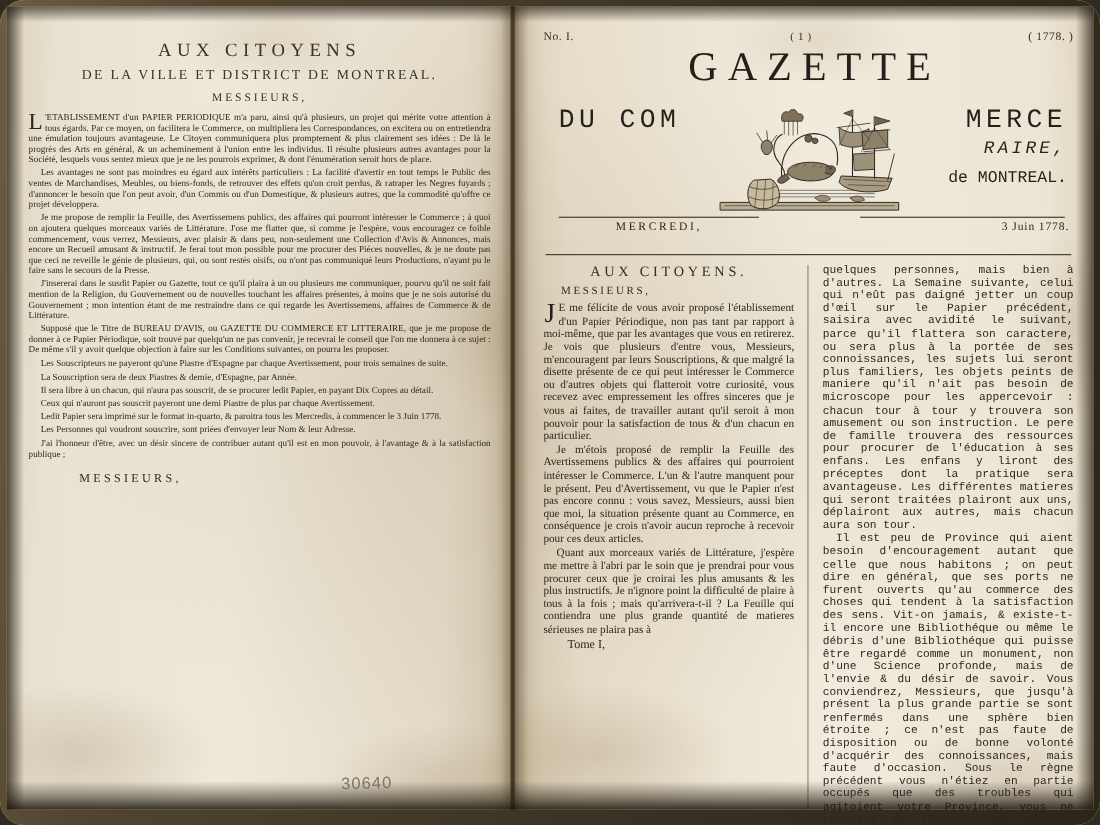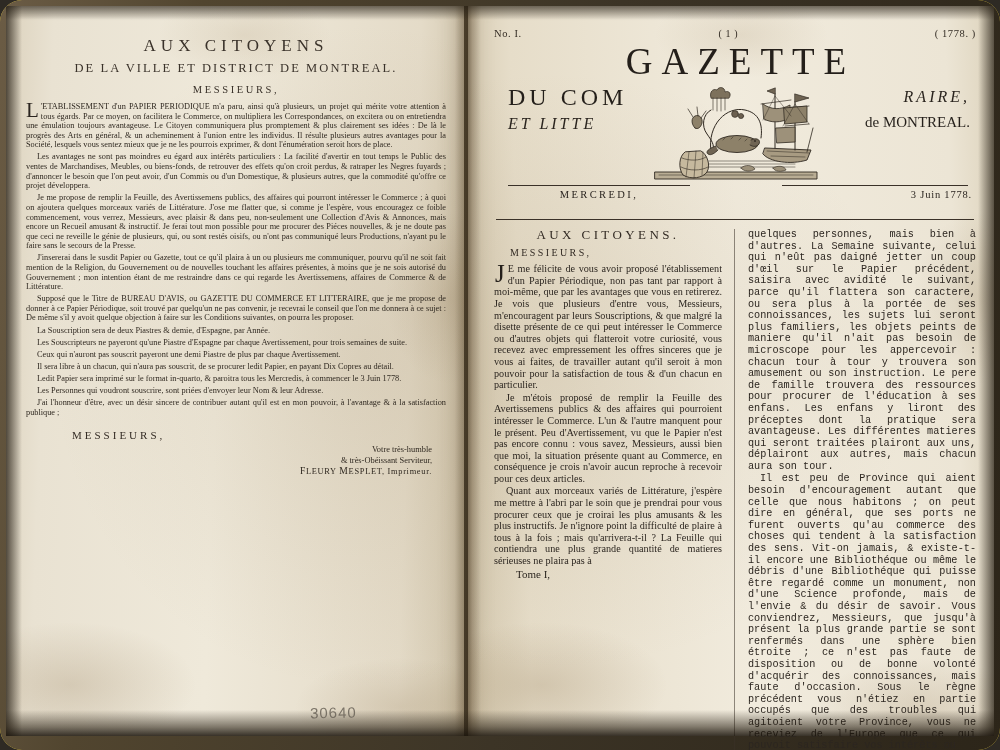--- a/index.html
+++ b/index.html
@@ -177,21 +177,22 @@
     font-size: 37px;
     letter-spacing: 9px;
     line-height: 40px;
     color: #241f1a;
     text-indent: 9px;
   }
 
   .mast-row {
     position: relative;
     height: 104px;
-    margin-top: 2px;
+    margin-top: 14px;
+    font-family: Liberation Mono, monospace;
   }
   .mast-row .lft, .mast-row .rgt {
     position: absolute;
     top: 0;
     width: 196px;
   }
   .mast-row .lft { left: 0;  text-align: left;  padding-left: 18px; }
   .mast-row .rgt { right: 0; text-align: right; padding-right: 12px; }
 
   .t2 { font-size: 24px; letter-spacing: 4px; line-height: 27px; color: #241f1a; }
@@ -337,36 +338,31 @@
             <span class="dropcap-l">L</span><span>'ETABLISSEMENT d'un PAPIER PERIODIQUE m'a paru, ainsi qu'à plusieurs, un projet qui mérite votre attention à tous égards. Par ce moyen, on facilitera le Commerce, on multipliera les Correspondances, on excitera ou on entretiendra une émulation toujours avantageuse. Le Citoyen communiquera plus promptement &amp; plus clairement ses idées : De là le progrès des Arts en général, &amp; un acheminement à l'union entre les individus. Il résulte plusieurs autres avantages pour la Société, lesquels vous sentez mieux que je ne les pourrois exprimer, &amp; dont l'énumération seroit hors de place.</span>
           </p>
           <p class="ind">Les avantages ne sont pas moindres eu égard aux intérêts particuliers : La facilité d'avertir en tout temps le Public des ventes de Marchandises, Meubles, ou biens-fonds, de retrouver des effets qu'on croit perdus, &amp; ratraper les Negres fuyards ; d'annoncer le besoin que l'on peut avoir, d'un Commis ou d'un Domestique, &amp; plusieurs autres, que la commodité qu'offre ce projet développera.</p>
           <p class="ind">Je me propose de remplir la Feuille, des Avertissemens publics, des affaires qui pourront intéresser le Commerce ; à quoi on ajoutera quelques morceaux variés de Littérature. J'ose me flatter que, si comme je l'espère, vous encouragez ce foible commencement, vous verrez, Messieurs, avec plaisir &amp; dans peu, non-seulement une Collection d'Avis &amp; Annonces, mais encore un Recueil amusant &amp; instructif. Je ferai tout mon possible pour me procurer des Piéces nouvelles, &amp; je ne doute pas que ceci ne reveille le génie de plusieurs, qui, ou sont restés oisifs, ou n'ont pas communiqué leurs Productions, n'ayant pu le faire sans le secours de la Presse.</p>
           <p class="ind">J'insererai dans le susdit Papier ou Gazette, tout ce qu'il plaira à un ou plusieurs me communiquer, pourvu qu'il ne soit fait mention de la Religion, du Gouvernement ou de nouvelles touchant les affaires présentes, à moins que je ne sois autorisé du Gouvernement ; mon intention étant de me restraindre dans ce qui regarde les Avertissemens, affaires de Commerce &amp; de Littérature.</p>
           <p class="ind">Supposé que le Titre de BUREAU D'AVIS, ou GAZETTE DU COMMERCE ET LITTERAIRE, que je me propose de donner à ce Papier Périodique, soit trouvé par quelqu'un ne pas convenir, je recevrai le conseil que l'on me donnera à ce sujet : De même s'il y avoit quelque objection à faire sur les Conditions suivantes, on pourra les proposer.</p>
         </div>
 
 
         <div class="l-body">
+          <p class="ind">Les Souscripteurs ne payeront qu'une Piastre d'Espagne par chaque Avertissement, pour trois semaines de suite.</p>
           <p class="ind">La Souscription sera de deux Piastres &amp; demie, d'Espagne, par Année.</p>
-          <p class="ind">Les Souscripteurs ne payeront qu'une Piastre d'Espagne par chaque Avertissement, pour trois semaines de suite.</p>
+          <p class="ind">Il sera libre à un chacun, qui n'aura pas souscrit, de se procurer ledit Papier, en payant Dix Copres au détail.</p>
           <p class="ind">Ceux qui n'auront pas souscrit payeront une demi Piastre de plus par chaque Avertissement.</p>
-          <p class="ind">Il sera libre à un chacun, qui n'aura pas souscrit, de se procurer ledit Papier, en payant Dix Copres au détail.</p>
           <p class="ind">Ledit Papier sera imprimé sur le format in-quarto, &amp; paroitra tous les Mercredis, à commencer le 3 Juin 1778.</p>
           <p class="ind">Les Personnes qui voudront souscrire, sont priées d'envoyer leur Nom &amp; leur Adresse.</p>
           <p class="ind">J'ai l'honneur d'être, avec un désir sincere de contribuer autant qu'il est en mon pouvoir, à l'avantage &amp; à la satisfaction publique ;</p>
         </div>
 
         <div class="hd-messieurs2">MESSIEURS,</div>
 
-        <div class="sign">
-          <div>Votre très-humble</div>
-          <div>&amp; très-Obéissant Serviteur,</div>
-          <div class="nm"><span class="cap">F</span><span>LEURY </span><span class="cap">M</span><span>ESPLET</span><span>, Imprimeur.</span></div>
-        </div>
       </div>
     </div>
 
     <div class="leaf leaf-right">
       <div class="foxing"></div>
     </div>
 
     <div class="gutter"></div>
 
     <div class="page-r">
@@ -377,21 +373,20 @@
         <span>( 1778. )</span>
       </div>
 
       <div class="mast">
         <div class="t1">GAZETTE</div>
       </div>
 
       <div class="mast-row">
         <div class="lft">
           <div class="t2">DU COM</div>
-          <div class="t3">ET LITTE</div>
         </div>
 
         <svg class="vignette" viewBox="0 0 182 108">
           <g fill="none" stroke="#2f2820" stroke-width="0.8" stroke-linecap="round">
 
             <path d="M10 92 L172 92 L172 99 L10 99 Z" fill="#b9ad94" stroke="#2f2820" stroke-width="0.9"></path>
             <path d="M14 95 L168 95" stroke-width="0.5"></path>
 
             <path d="M58 84 L150 84 M58 87 L150 87 M64 81 L146 81" stroke-width="0.5"></path>
 
@@ -442,20 +437,21 @@
               <path d="M150 22 L164 18 L150 14 Z" fill="#6f6453" stroke-width="0.7"></path>
               <path d="M130 14 L122 11 L130 8 Z" fill="#6f6453" stroke-width="0.7"></path>
             </g>
 
             <path d="M96 88 C100 84 108 85 110 89 C106 92 99 92 96 88 Z" fill="#9c9079" stroke-width="0.6"></path>
             <path d="M128 88 C133 85 140 86 141 90 C136 92 130 92 128 88 Z" fill="#9c9079" stroke-width="0.6"></path>
           </g>
         </svg>
 
         <div class="rgt">
+          <div class="t2">MERCE</div>
           <div class="t3">RAIRE,</div>
           <div class="t4">de MONTREAL.</div>
         </div>
       </div>
 
       <div class="date-row">
         <div class="rule rule-l"></div>
         <div class="rule rule-r"></div>
         <div class="dl">MERCREDI,</div>
         <div class="dr">3 Juin 1778.</div>

